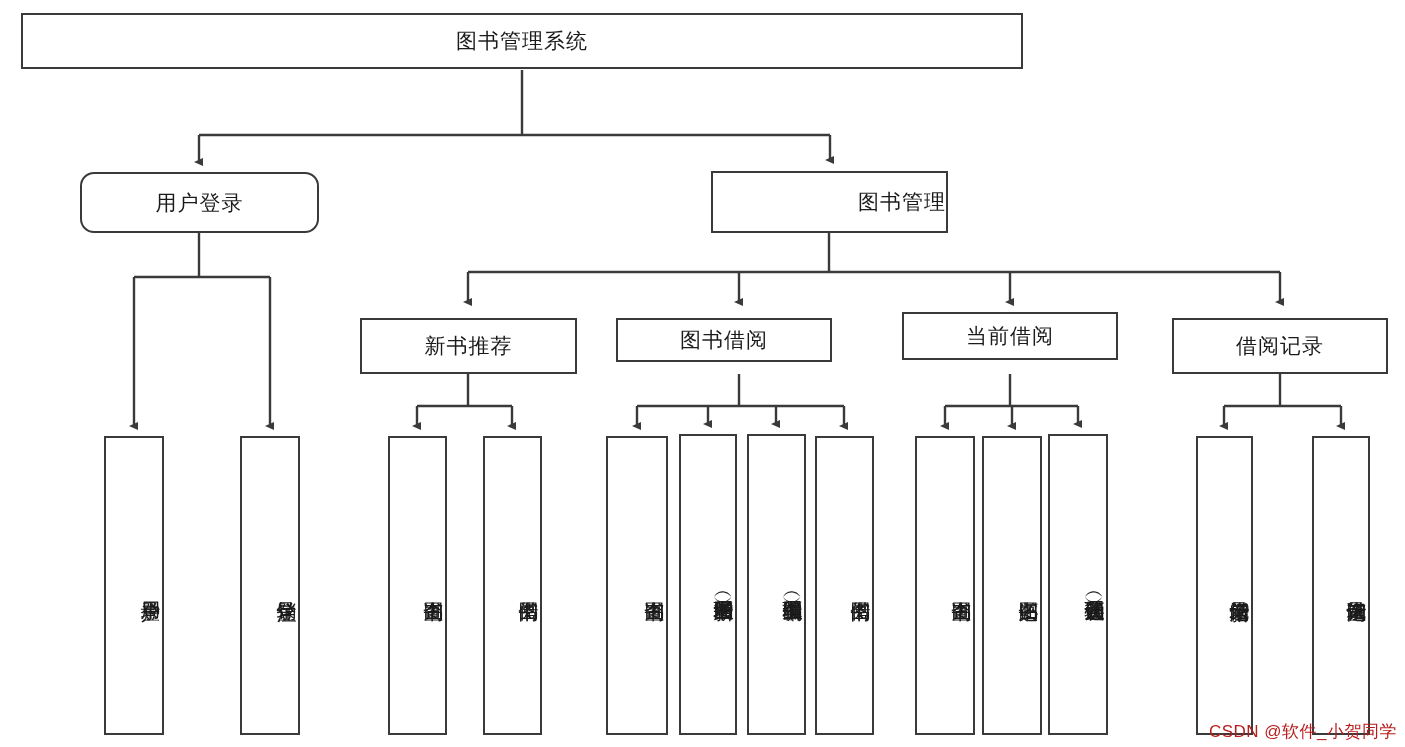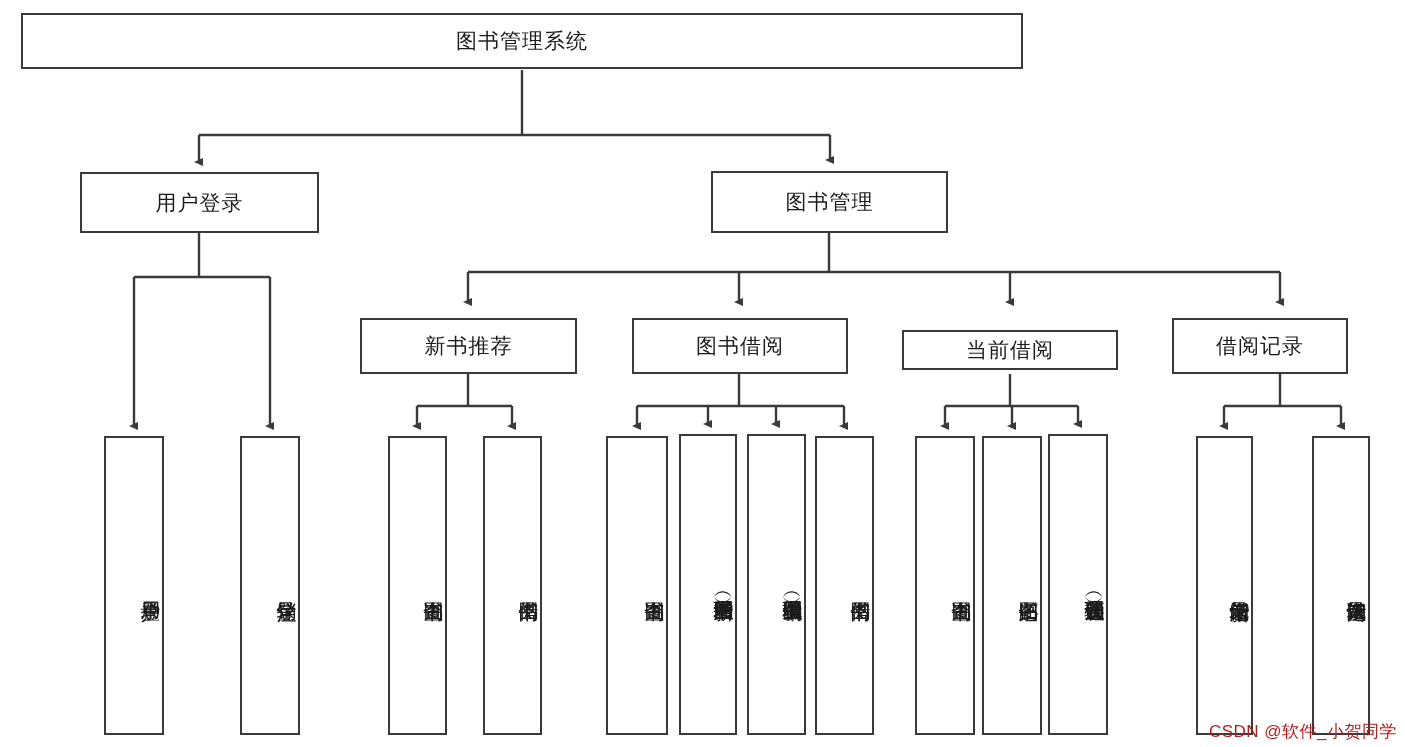--- a/index.html
+++ b/index.html
@@ -117,37 +117,37 @@
       <path d="M1224,406 L1341,406"></path>
       <path d="M1224,406 L1224,426" marker-end="url(#arrow)"></path>
       <path d="M1341,406 L1341,426" marker-end="url(#arrow)"></path>
     </g>
   </svg>
 
   <div class="node horiz" style="left:21px; top:13px; width:1002px; height:56px;">
     <span>图书管理系统</span>
   </div>
 
-  <div class="node horiz" style="left:80px; top:172px; width:239px; height:61px;">
+  <div class="node horiz" style="left:80px; top:172px; width:239px; height:61px;border-radius:14px;">
     <span>用户登录</span>
   </div>
-  <div class="node horiz" style="left:711px; top:171px; width:237px; height:62px;">
+  <div class="node horiz" style="left:711px; top:171px; width:237px; height:62px;justify-content:flex-end;">
     <span>图书管理</span>
   </div>
 
   <div class="node horiz" style="left:360px; top:318px; width:217px; height:56px;justify-content:center;">
     <span>新书推荐</span>
   </div>
-  <div class="node horiz" style="left:632px; top:318px; width:216px; height:56px;text-align:center;">
+  <div class="node horiz" style="left:616px; top:318px; width:216px; height:44px;text-align:center;">
     <span>图书借阅</span>
   </div>
-  <div class="node horiz" style="left:902px; top:330px; width:216px; height:40px;">
+  <div class="node horiz" style="left:902px; top:312px; width:216px; height:48px;">
     <span>当前借阅</span>
   </div>
-  <div class="node horiz" style="left:1172px; top:318px; width:176px; height:56px;">
+  <div class="node horiz" style="left:1172px; top:318px; width:216px; height:56px;">
     <span>借阅记录</span>
   </div>
 
   <div class="node vert" style="left:104px; top:436px; width:60px; height:299px;">
     <span>用户登录</span>
   </div>
   <div class="node vert" style="left:240px; top:436px; width:60px; height:299px;">
     <span>注销登录</span>
   </div>
 

